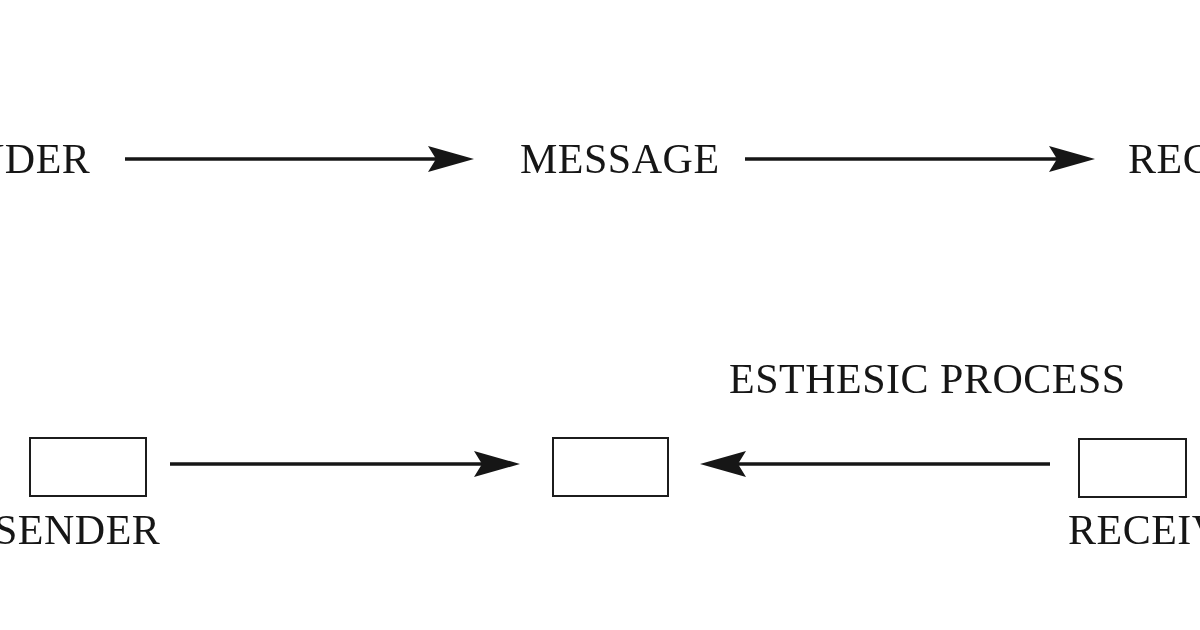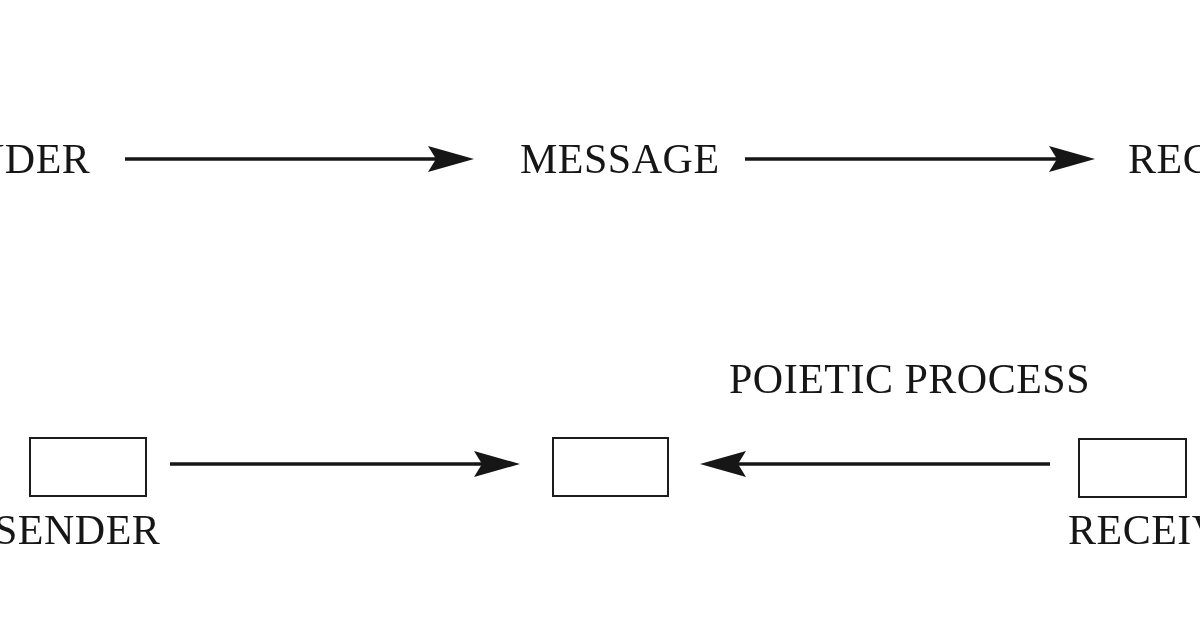--- a/index.html
+++ b/index.html
@@ -79,18 +79,18 @@
   </svg>
 
   <div class="box box-left"></div>
   <div class="box box-middle"></div>
   <div class="box box-right"></div>
 
   <div class="label lbl-sender-top">SENDER</div>
   <div class="label lbl-message">MESSAGE</div>
   <div class="label lbl-receiver-top">RECEIVER</div>
 
-  <div class="label lbl-esthesic">POIETIC PROCESS</div>
+  <div class="label lbl-esthesic">ESTHESIC PROCESS</div>
 
   <div class="label lbl-sender-bot">SENDER</div>
   <div class="label lbl-receiver-bot">RECEIVER</div>
 
 </div>
 
 </body></html>

